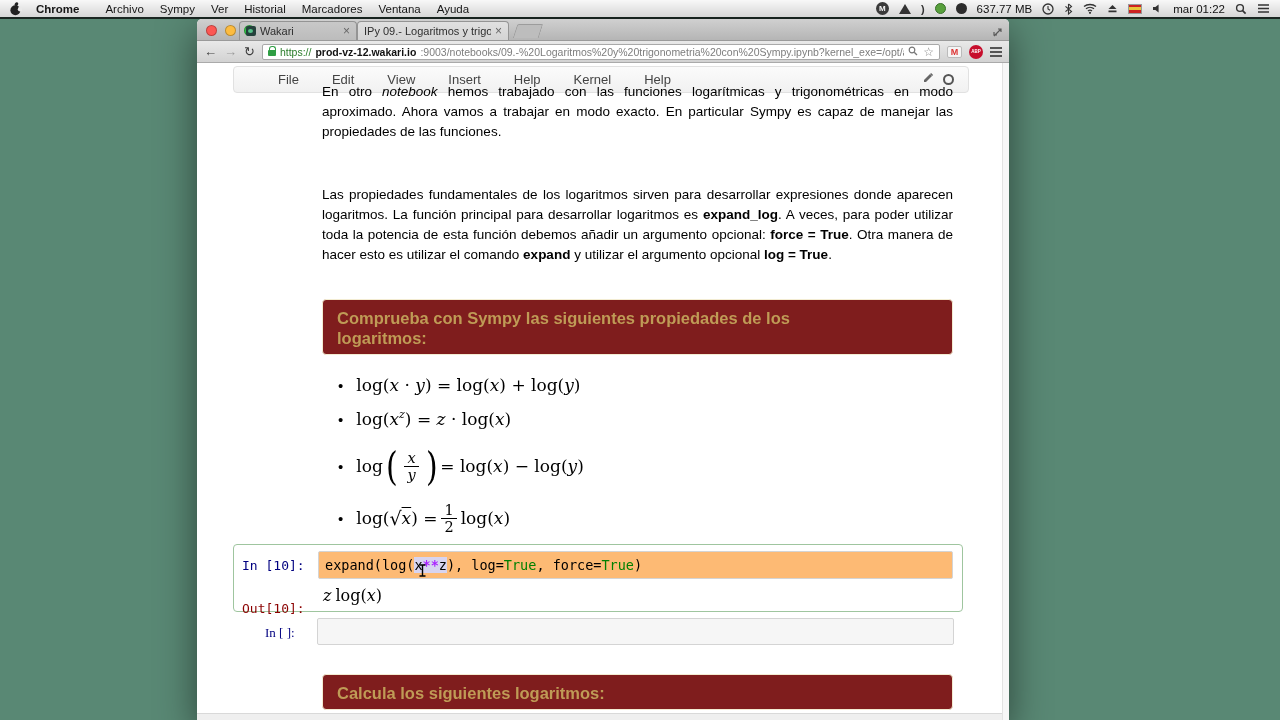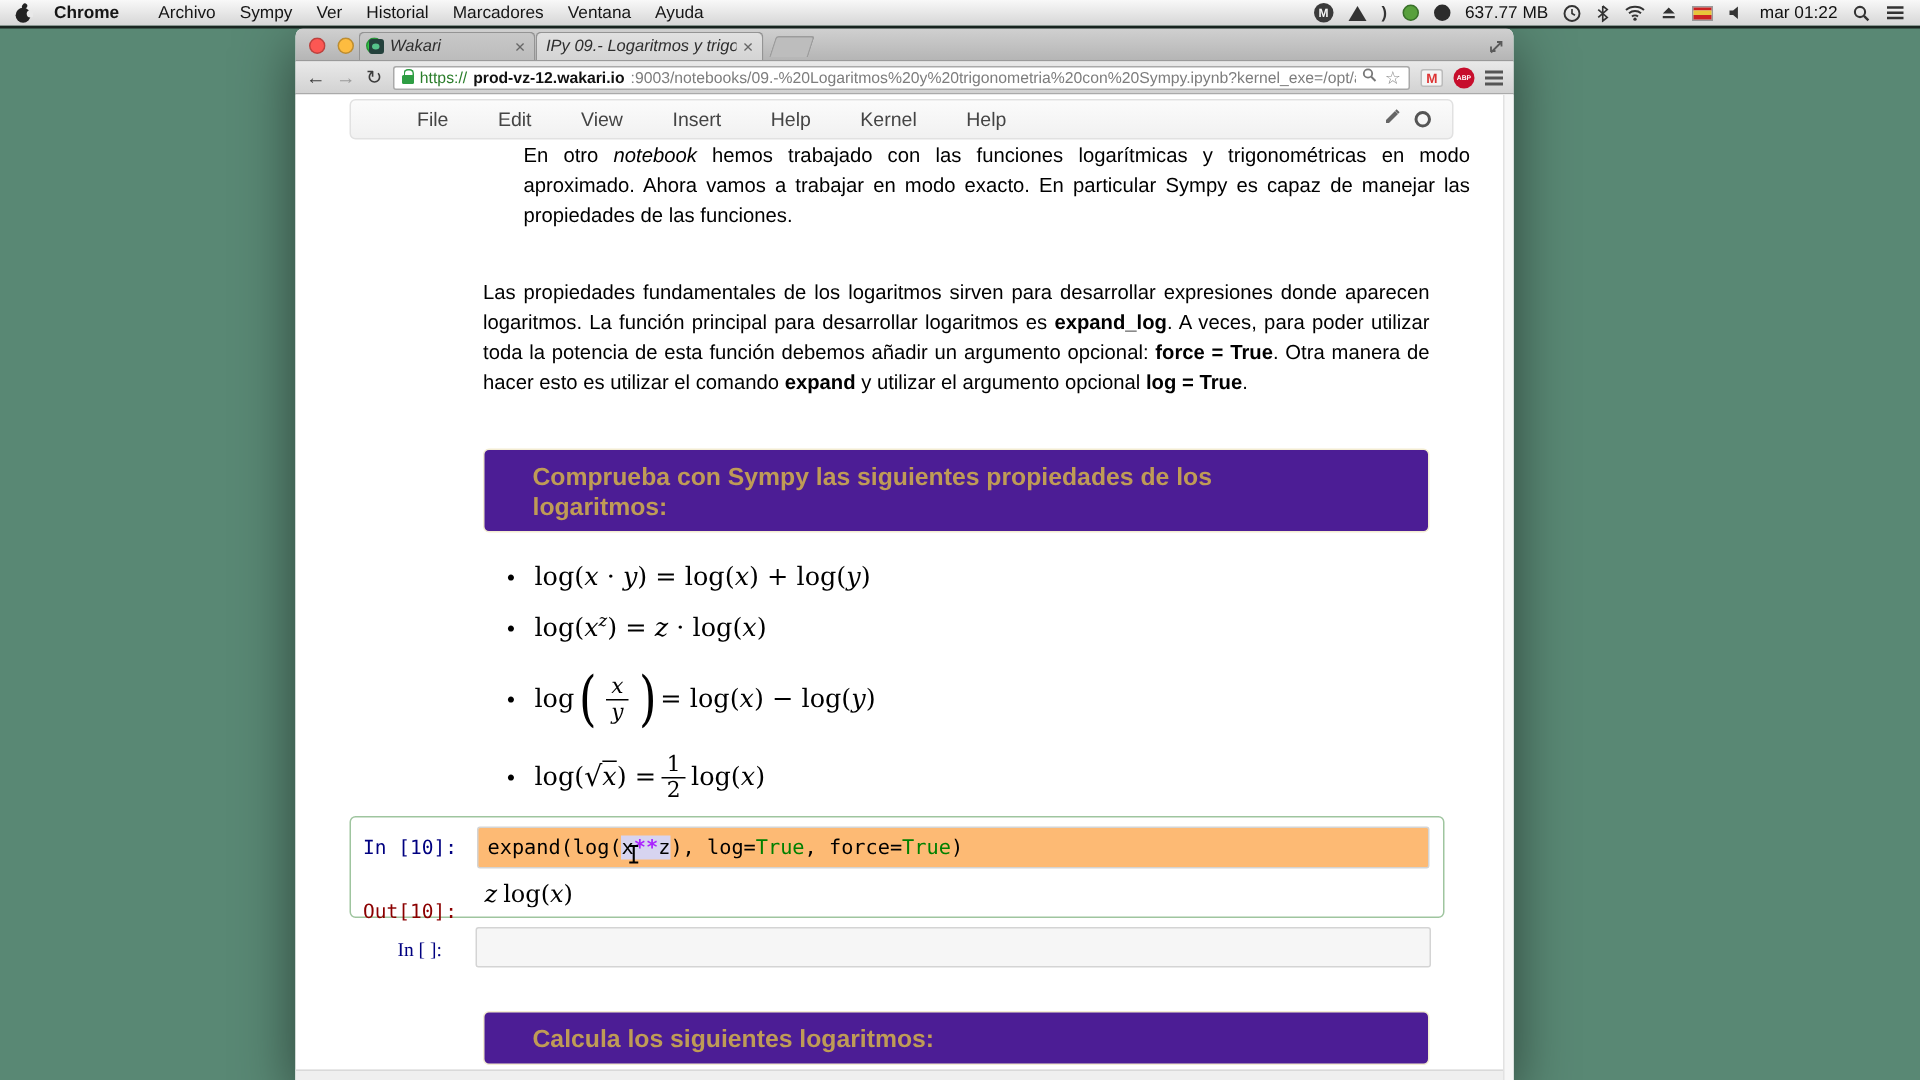--- a/index.html
+++ b/index.html
@@ -29,21 +29,21 @@
   
   .window { position:absolute; left:197px; top:19px; width:812px; height:701px;
     border-radius:5px 5px 0 0; box-shadow:0 12px 38px rgba(0,0,0,.5); background:#fff; }
   .tabstrip { height:22px; background:linear-gradient(#d0d0d0,#b5b5b5); border-radius:5px 5px 0 0;
     border-bottom:1px solid #9a9a9a; position:relative; display:flex; align-items:flex-end; }
   .traffic { position:absolute; left:9px; top:6px; display:flex; gap:8px; }
   .light { width:11px; height:11px; border-radius:50%; border:1px solid rgba(0,0,0,.25); }
   .l-red{ background:#fc5753; } .l-yel{ background:#fdbc40; } .l-grn{ background:#33c748; }
   .tabs { margin-left:42px; display:flex; align-items:flex-end; height:100%; }
   .tab { height:19px; display:flex; align-items:center; gap:4px; font-size:11px; color:#2e2e2e;
-    padding:0 6px; border:1px solid #949494; border-bottom:none; border-radius:4px 4px 0 0;font-style:italic; }
+    padding:0 6px; border:1px solid #949494; border-bottom:none; border-radius:4px 4px 0 0; }
   .tab-inactive { width:118px; background:linear-gradient(#c8c8c8,#bcbcbc); }
   .tab-active { width:152px; background:linear-gradient(#e0e0e0,#d4d4d4); }
   .tab .lbl { flex:1; overflow:hidden; white-space:nowrap; }
   .tab .cls { color:#666; font-size:12px; line-height:10px; }
   .favicon { width:10px; height:10px; border-radius:2px; background:#24413c; position:relative; flex:0 0 10px;}
   .favicon::after{ content:""; position:absolute; left:2px; top:3px; width:5px; height:4px; border-radius:50%; background:#56c28a; }
   .newtab { width:26px; height:14px; margin:0 0 2px 6px; background:#bdbdbd; border:1px solid #9c9c9c;
     border-bottom:none; transform:skewX(-18deg); border-radius:2px 2px 0 0; }
   .fsbtn { position:absolute; right:6px; top:5px; }
   .toolbar { height:22px; background:linear-gradient(#e9e9e9,#d2d2d2); border-bottom:1px solid #aaa;
@@ -70,25 +70,25 @@
   .scrollbar { position:absolute; right:0; top:0; bottom:0; width:7px; background:#f7f7f7; border-left:1px solid #e2e2e2; }
   .nbmenu { position:absolute; left:36px; top:3px; width:736px; height:27px;
     background:linear-gradient(#fbfbfb,#f1f1f1); border:1px solid #e1e1e1; border-radius:4px;
     display:flex; align-items:center; padding:0 14px 0 44px; font-size:13px; color:#444; }
   .nbmi { margin-right:33px; }
   .nbicons { margin-left:auto; display:flex; align-items:center; gap:9px; }
   .kcircle { width:11px; height:11px; border:2px solid #555; border-radius:50%; }
 
   .para { position:absolute; left:125px; width:631px; font-size:13.5px; line-height:20px;
     color:#000; text-align:justify; }
-  .p1 { top:31px;margin-left:27px; } .p2 { top:110px;margin-top:12px; }
+  .p1 { top:19px; } .p2 { top:110px;margin-top:12px; }
   .bold { font-weight:bold; } .ital { font-style:italic; }
 
-  .callout { position:absolute; left:125px; width:631px; background:#4c1d95; border:1px solid #f3ecd2;
-    border-radius:4px; color:#bf9b56; font-weight:bold; font-size:16.5px; line-height:20px; padding:8px 32px; }
+  .callout { position:absolute; left:125px; width:631px; background:#7f1d1d; border:1px solid #f3ecd2;
+    border-radius:4px; color:#bf9b56; font-weight:bold; font-size:16.5px; line-height:20px; padding:8px 14px; }
   .callout1 { top:236px; height:56px; } .callout2 { top:611px; height:36px; }
 
   .mitem { position:absolute; font-family:"DejaVu Serif",serif; font-size:17px; color:#000;
     display:flex; align-items:center; }
   .bullet { font-family:"Liberation Sans",sans-serif; font-size:15px; margin-right:13px; }
   .f1 { left:141px; top:312px; } .f2 { left:141px; top:346px; }
   .f3 { left:141px; top:376px; height:54px; } .f4 { left:141px; top:434px; height:42px; }
   .mvar { font-style:italic; }
   .msup { font-style:italic; font-size:11px; vertical-align:super; line-height:0; }
   .frac { display:inline-flex; flex-direction:column; align-items:center; font-size:14.5px;

